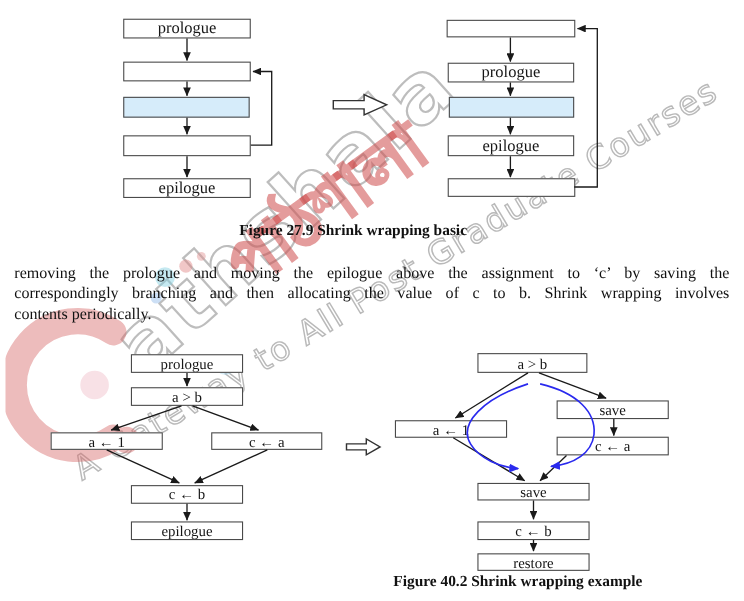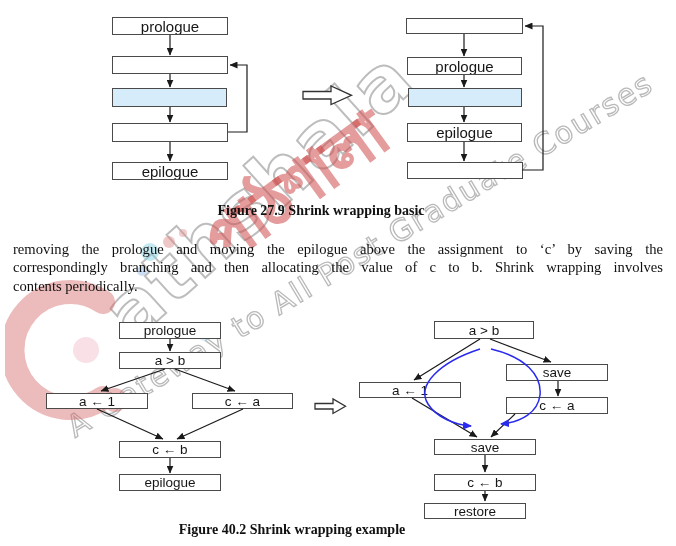--- a/index.html
+++ b/index.html
@@ -18,21 +18,21 @@
     transform:rotate(-36deg);}
   .wm-tagline{left:10px;top:237px;width:700px;text-align:center;
     font-family:"DejaVu Sans", sans-serif;font-size:30px;letter-spacing:2px;
     color:rgba(255,255,255,0.08);-webkit-text-stroke:1.3px rgba(168,168,168,0.8);
     transform:rotate(-31deg);}
   .wm-logo{left:5px;top:220px;}
 
   
   .fbox{position:absolute;z-index:2;box-sizing:border-box;background:#ffffff;
     border:1.4px solid #4a4a4a;color:#161616;text-align:center;
-    font-family:Liberation Sans, sans-serif;overflow:hidden;}
+    font-family:Liberation Serif, serif;overflow:hidden;}
   .f1{font-size:15px;}
   .f2{font-size:13.5px;}
   .hl{background:#d6ecfa;}
 
   
   .caption{position:absolute;z-index:2;font-weight:bold;font-size:14px;color:#111;
     text-align:center;white-space:nowrap;}
   #para{position:absolute;z-index:2;left:13px;top:240px;width:650px;color:#111;
     font-size:14.6px;}
   .pline{text-align:justify;text-align-last:justify;line-height:18.4px;height:18.4px;
@@ -92,23 +92,23 @@
   <div class="fbox f2" style="left:192px;top:393px;width:101px;height:16px;line-height:15px;">c ← a</div>
   <div class="fbox f2" style="left:119px;top:441px;width:102px;height:17px;line-height:16px;">c ← b</div>
   <div class="fbox f2" style="left:119px;top:474px;width:102px;height:17px;line-height:16px;">epilogue</div>
 
   <div class="fbox f2" style="left:434px;top:321px;width:100px;height:18px;line-height:17px;">a &gt; b</div>
   <div class="fbox f2" style="left:506px;top:364px;width:102px;height:17px;line-height:16px;">save</div>
   <div class="fbox f2" style="left:359px;top:382px;width:102px;height:16px;line-height:15px;">a ← 1</div>
   <div class="fbox f2" style="left:506px;top:397px;width:102px;height:17px;line-height:16px;">c ← a</div>
   <div class="fbox f2" style="left:434px;top:439px;width:102px;height:16px;line-height:15px;">save</div>
   <div class="fbox f2" style="left:434px;top:474px;width:102px;height:17px;line-height:16px;">c ← b</div>
-  <div class="fbox f2" style="left:424px;top:503px;width:102px;height:16px;line-height:15px;">restore</div>
+  <div class="fbox f2" style="left:434px;top:503px;width:102px;height:16px;line-height:15px;">restore</div>
 
-  <div class="caption" style="left:0;top:522px;width:584px;">Figure 40.2 Shrink wrapping example</div>
+  <div class="caption" style="left:0;top:522px;width:584px;text-align:right;">Figure 40.2 Shrink wrapping example</div>
 
   <svg id="wires" width="676" height="546" viewBox="0 0 676 546">
     <defs>
       <marker id="mB" markerWidth="8" markerHeight="7" refX="7.5" refY="3.5" orient="auto" markerUnits="userSpaceOnUse">
         <path d="M0,0 L8,3.5 L0,7 Z" fill="#1a1a1a"></path>
       </marker>
       <marker id="mU" markerWidth="9" markerHeight="8" refX="8" refY="4" orient="auto" markerUnits="userSpaceOnUse">
         <path d="M0,0 L9,4 L0,8 Z" fill="#2a2aee"></path>
       </marker>
     </defs>

